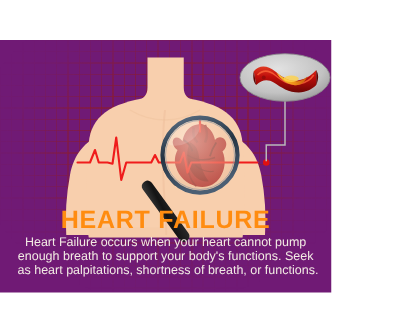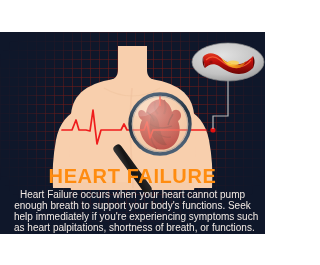--- a/index.html
+++ b/index.html
@@ -13,21 +13,21 @@
     overflow: hidden;
     font-family: "Liberation Sans", sans-serif;
   }
 
   #poster {
     position: absolute;
     left: 0;
     top: 32px;
     width: 265px;
     height: 202px;
-    background: #0f172a;
+    background: #701a75;
     overflow: hidden;
   }
 
   
   #grid {
     position: absolute;
     left: 0; top: 0;
     width: 100%; height: 100%;
     background-image:
       repeating-linear-gradient(to right,  rgba(150,28,16,0.55) 0 1px, transparent 1px 9px),
@@ -208,17 +208,16 @@
 
       <circle cx="211" cy="30" r="1.6" fill="#8d0d0a" opacity="0.8"></circle>
     </g>
   </svg>
 
   <div id="title">HEART FAILURE</div>
 
   <div id="body-copy">
     <span class="ln">Heart Failure occurs when your heart cannot pump</span>
     <span class="ln">enough breath to support your body's functions. Seek</span>
-    <span class="ln">help immediately if you're experiencing symptoms such</span>
     <span class="ln">as heart palpitations, shortness of breath, or functions.</span>
   </div>
 
 </div>
 
 </body></html>

